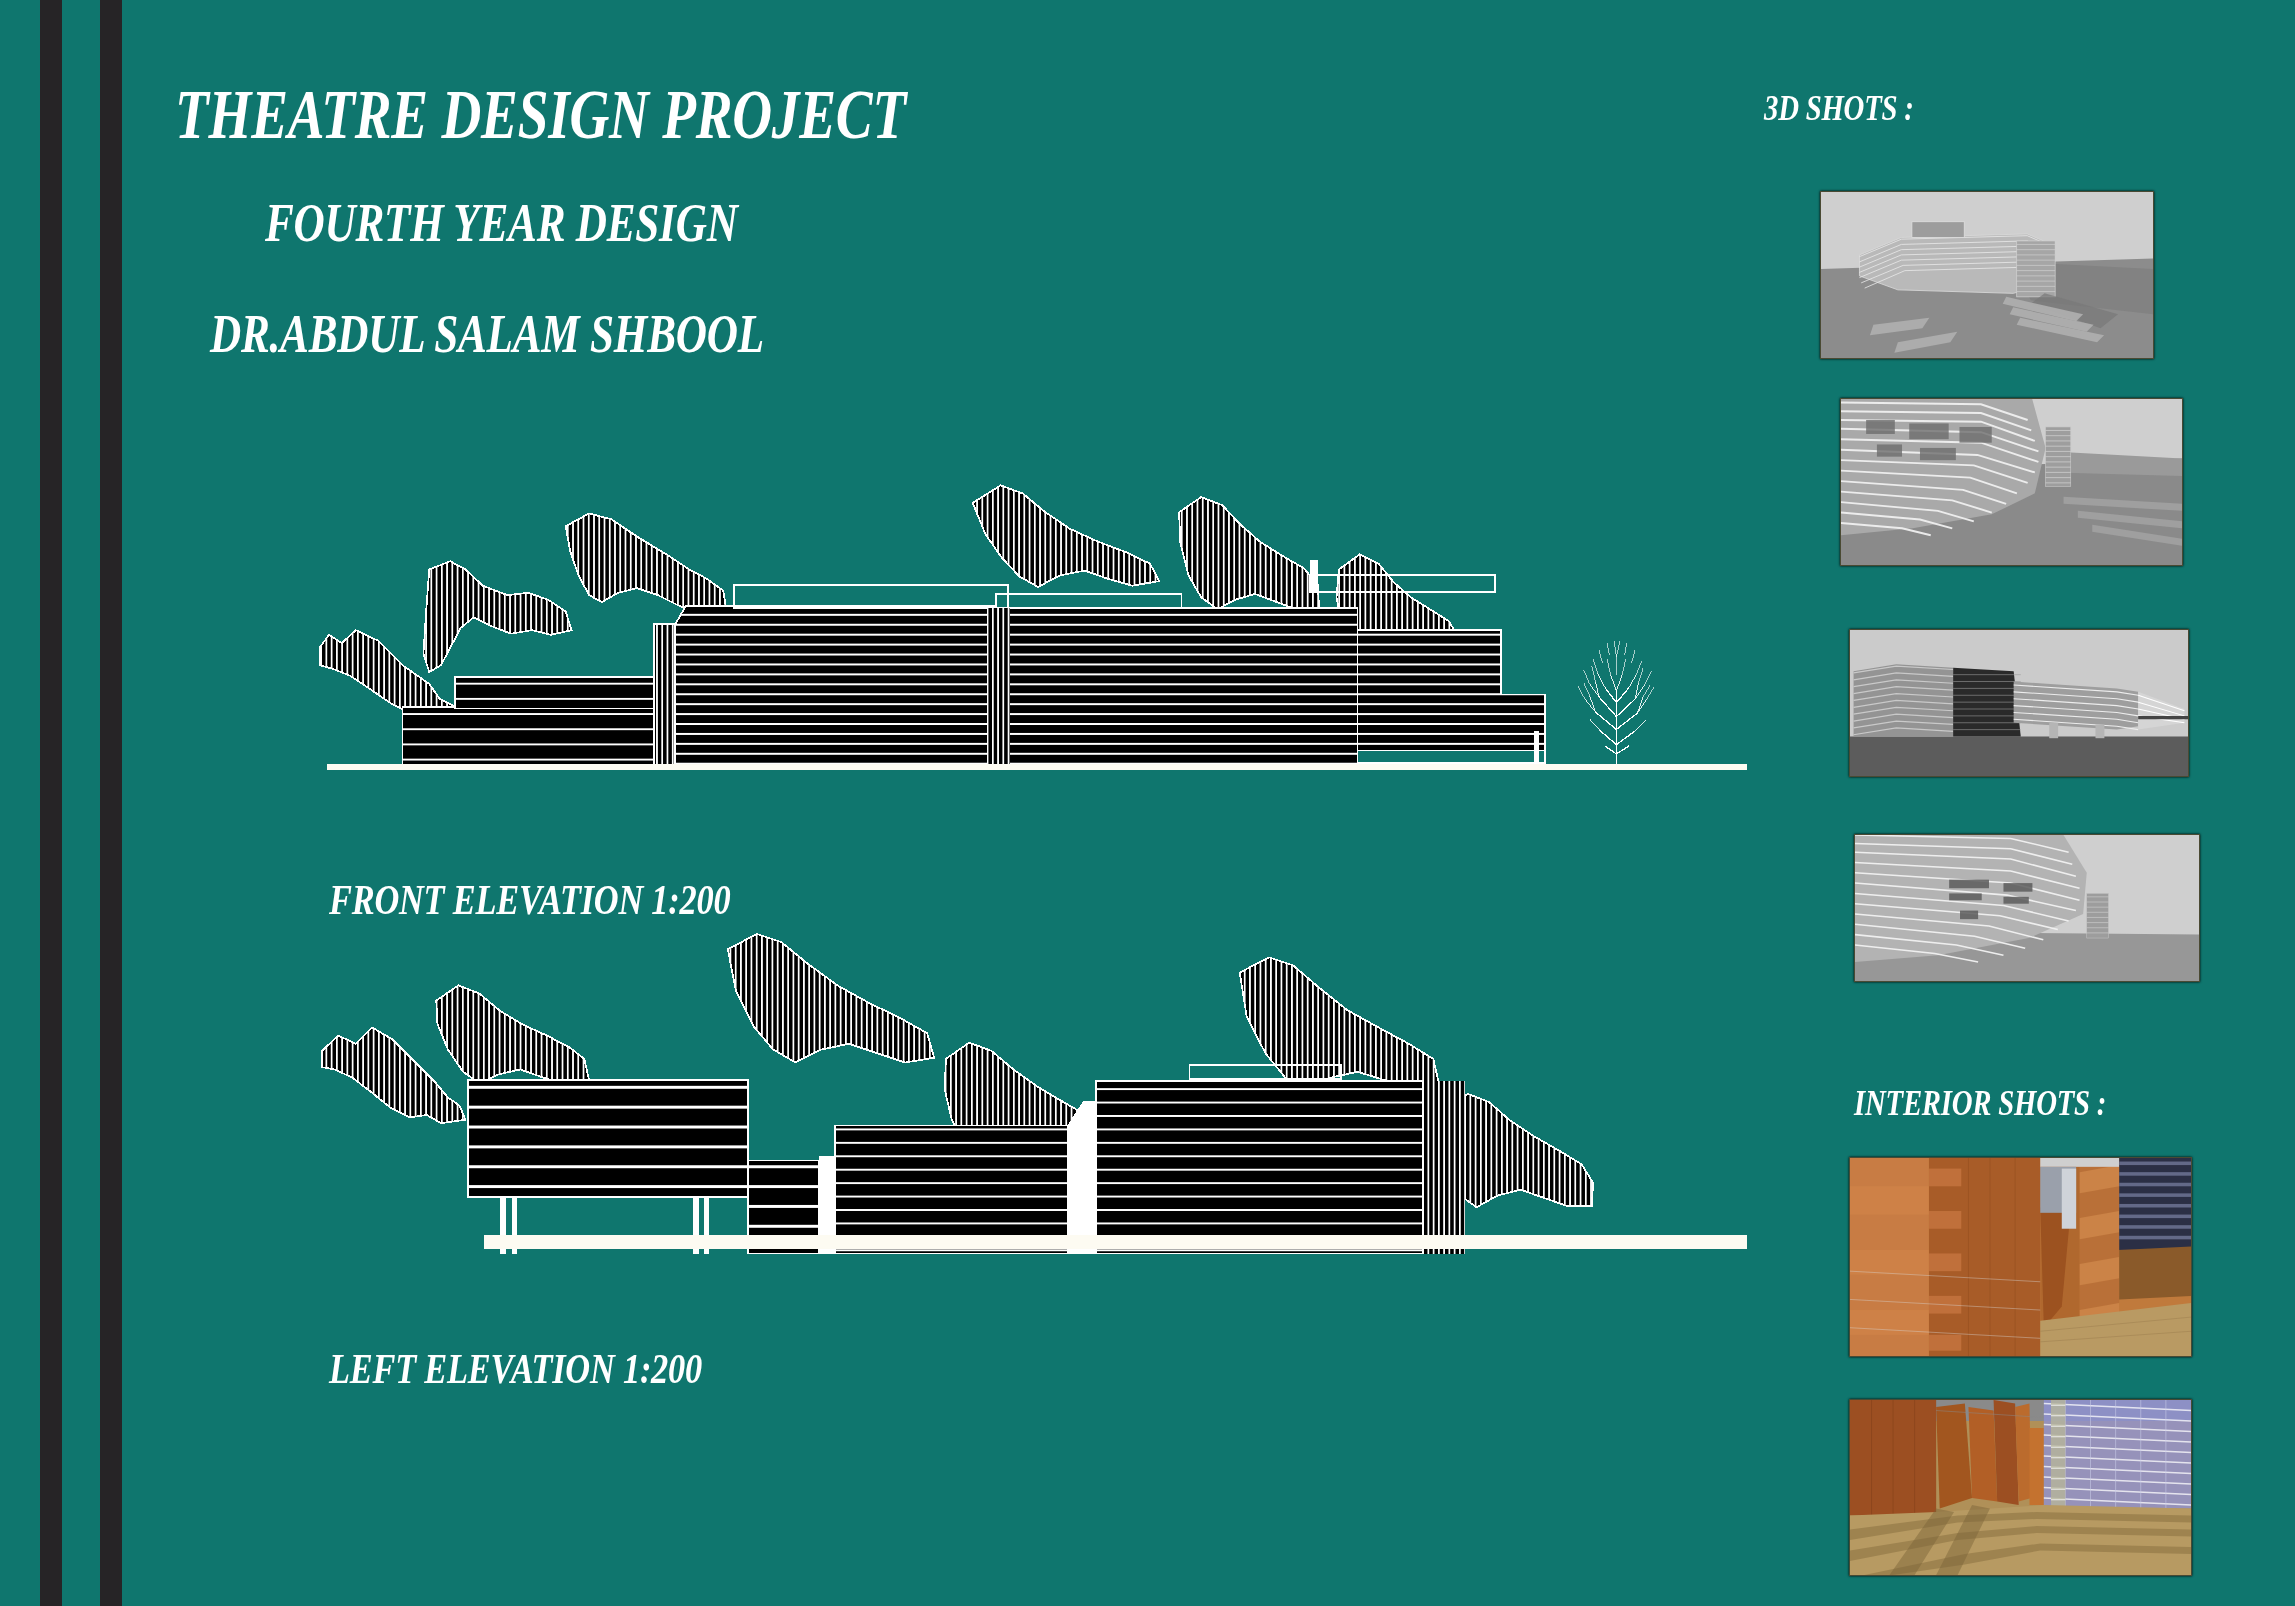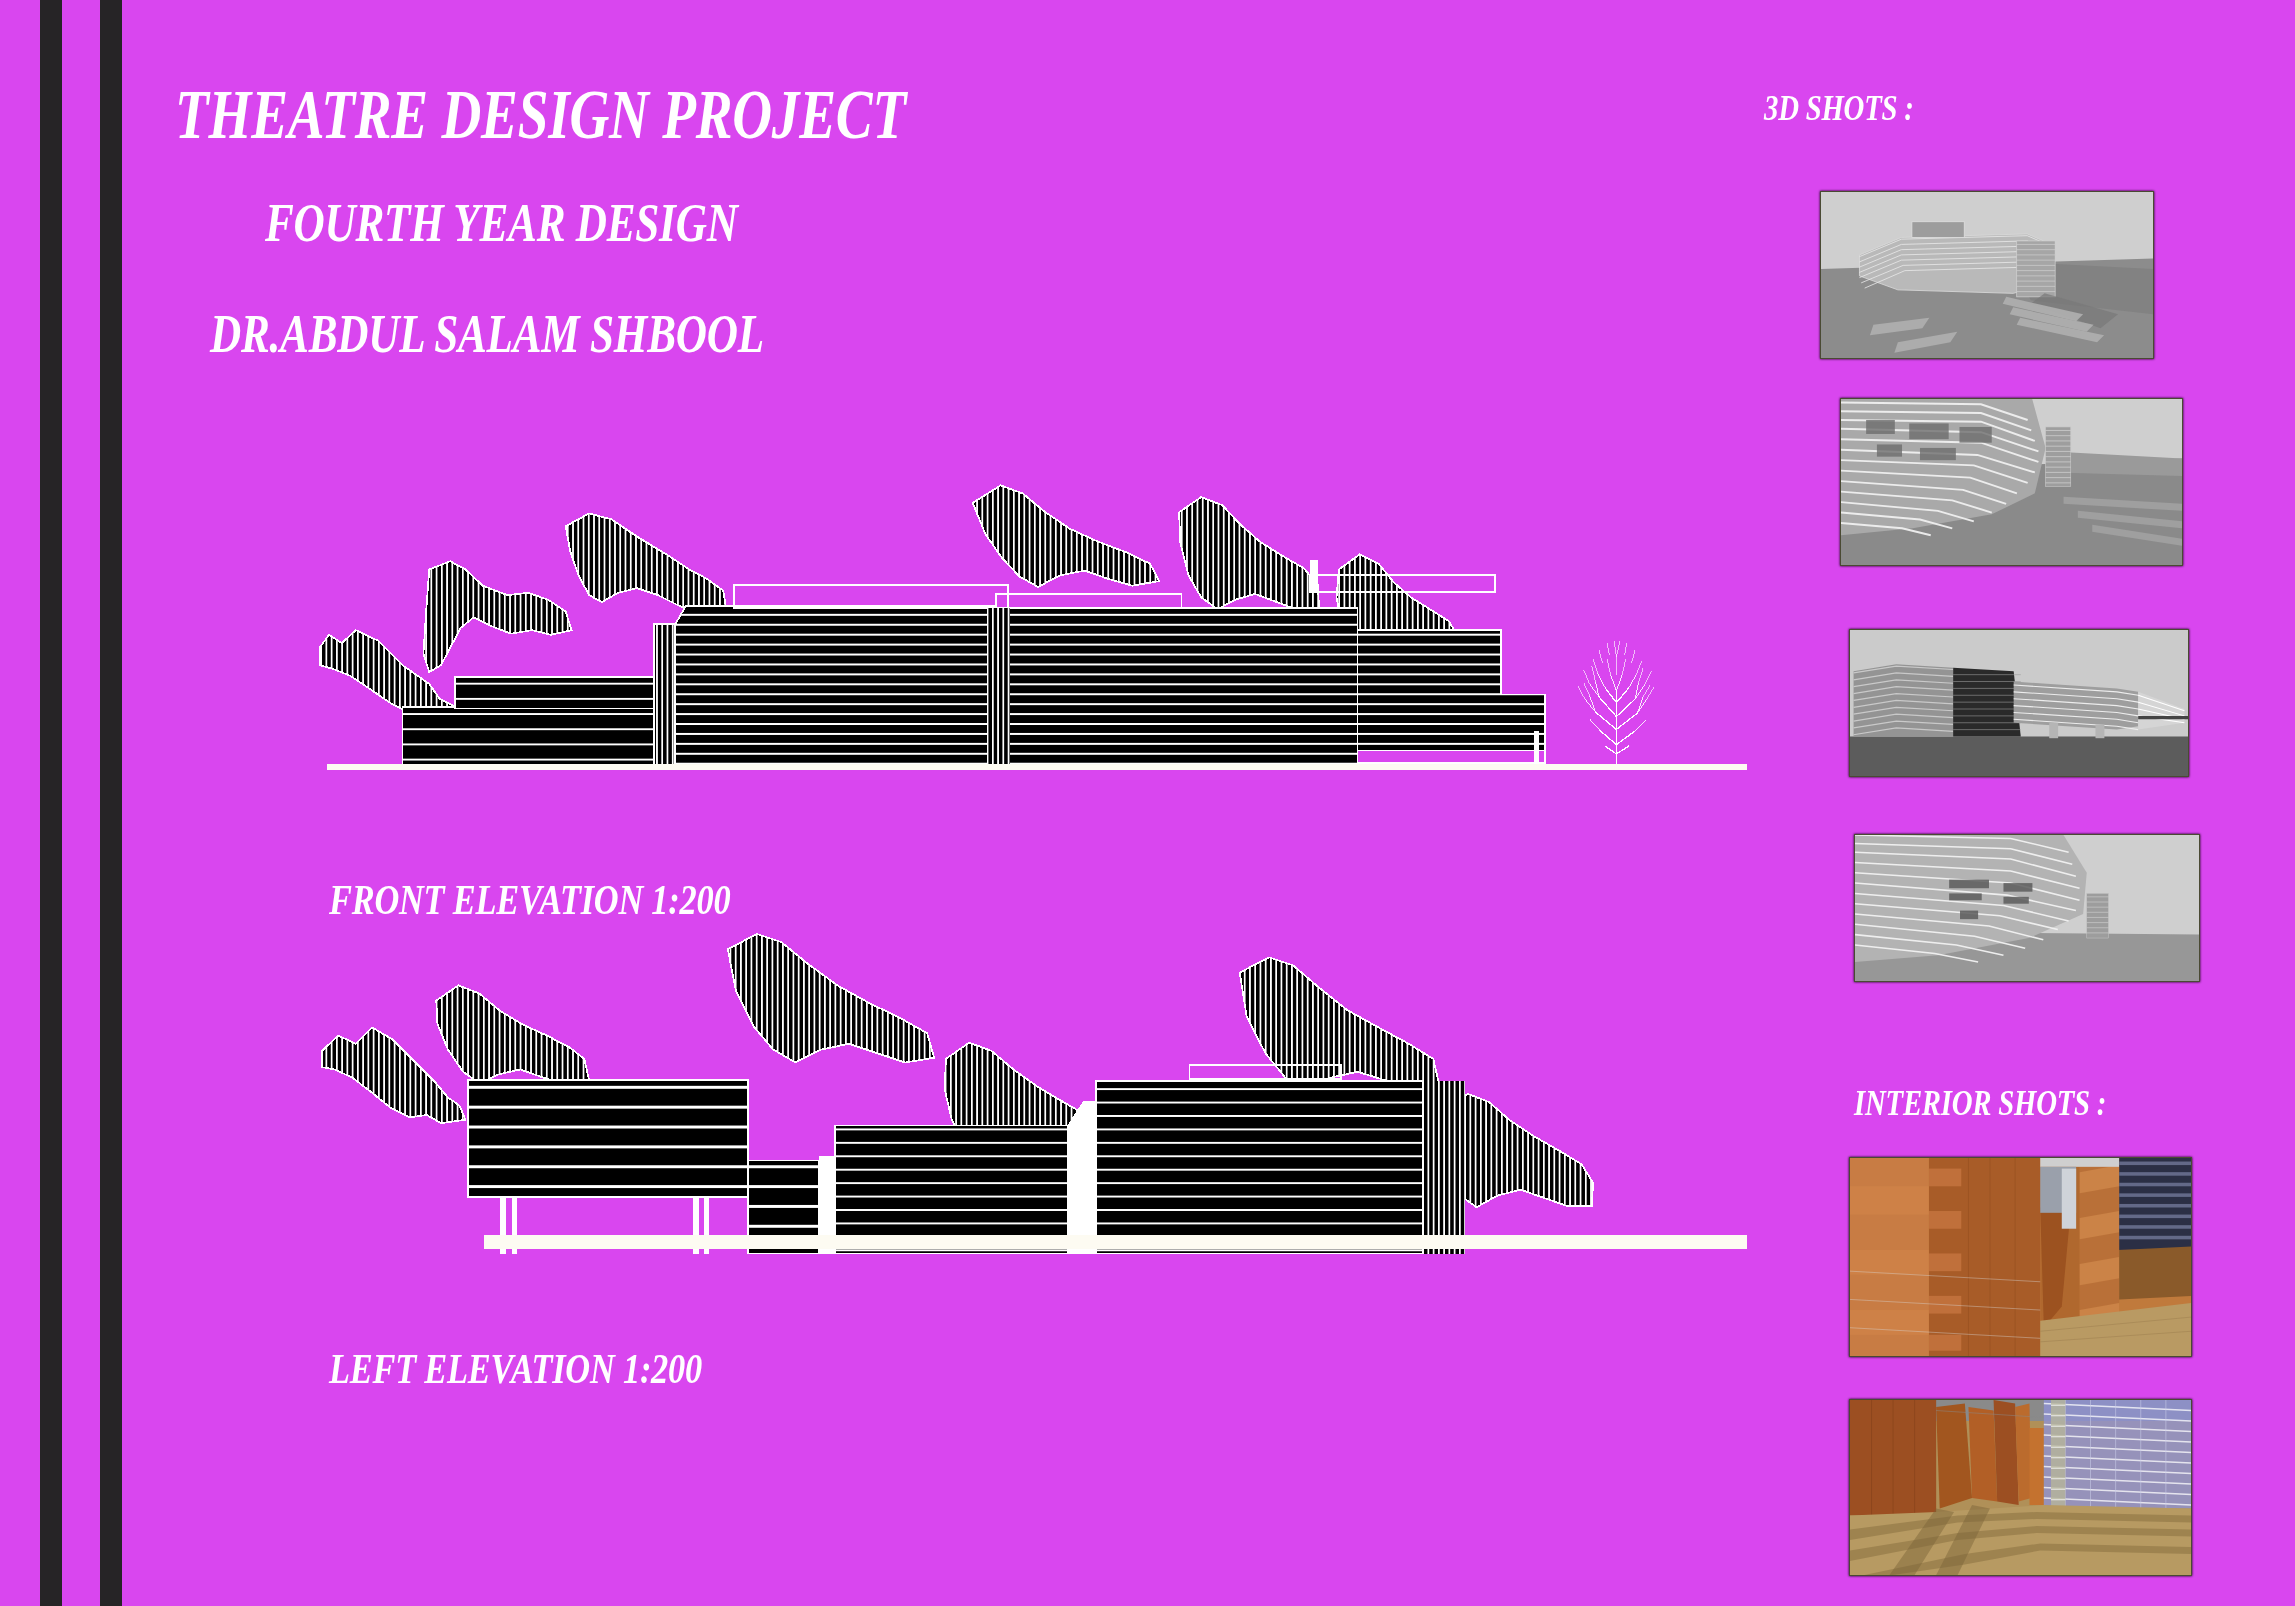--- a/index.html
+++ b/index.html
@@ -1,20 +1,20 @@
 <!DOCTYPE html>
 <html style="font-size:9.3px"><head>
 <meta charset="utf-8">
 <style>
   html,body{margin:0;padding:0;background:#000;}
   body{
     width:2295px;height:1607px;position:relative;overflow:hidden;
     font-family:"Liberation Serif",serif;
   }
-  .board{position:absolute;inset:0;background:#d946ef;padding-left:36px;}
+  .board{position:absolute;inset:0;background:#0f766e;padding-left:36px;}
 
   
   .edgebar{position:absolute;top:0;bottom:0;background:#262426;}
   #bar1{left:40px;width:21.6px;}
   #bar2{left:100px;width:21.6px;}
 
   
   .ttl{
     position:absolute;color:#fff;font-style:italic;font-weight:700;
     font-family:"Liberation Serif",serif;

